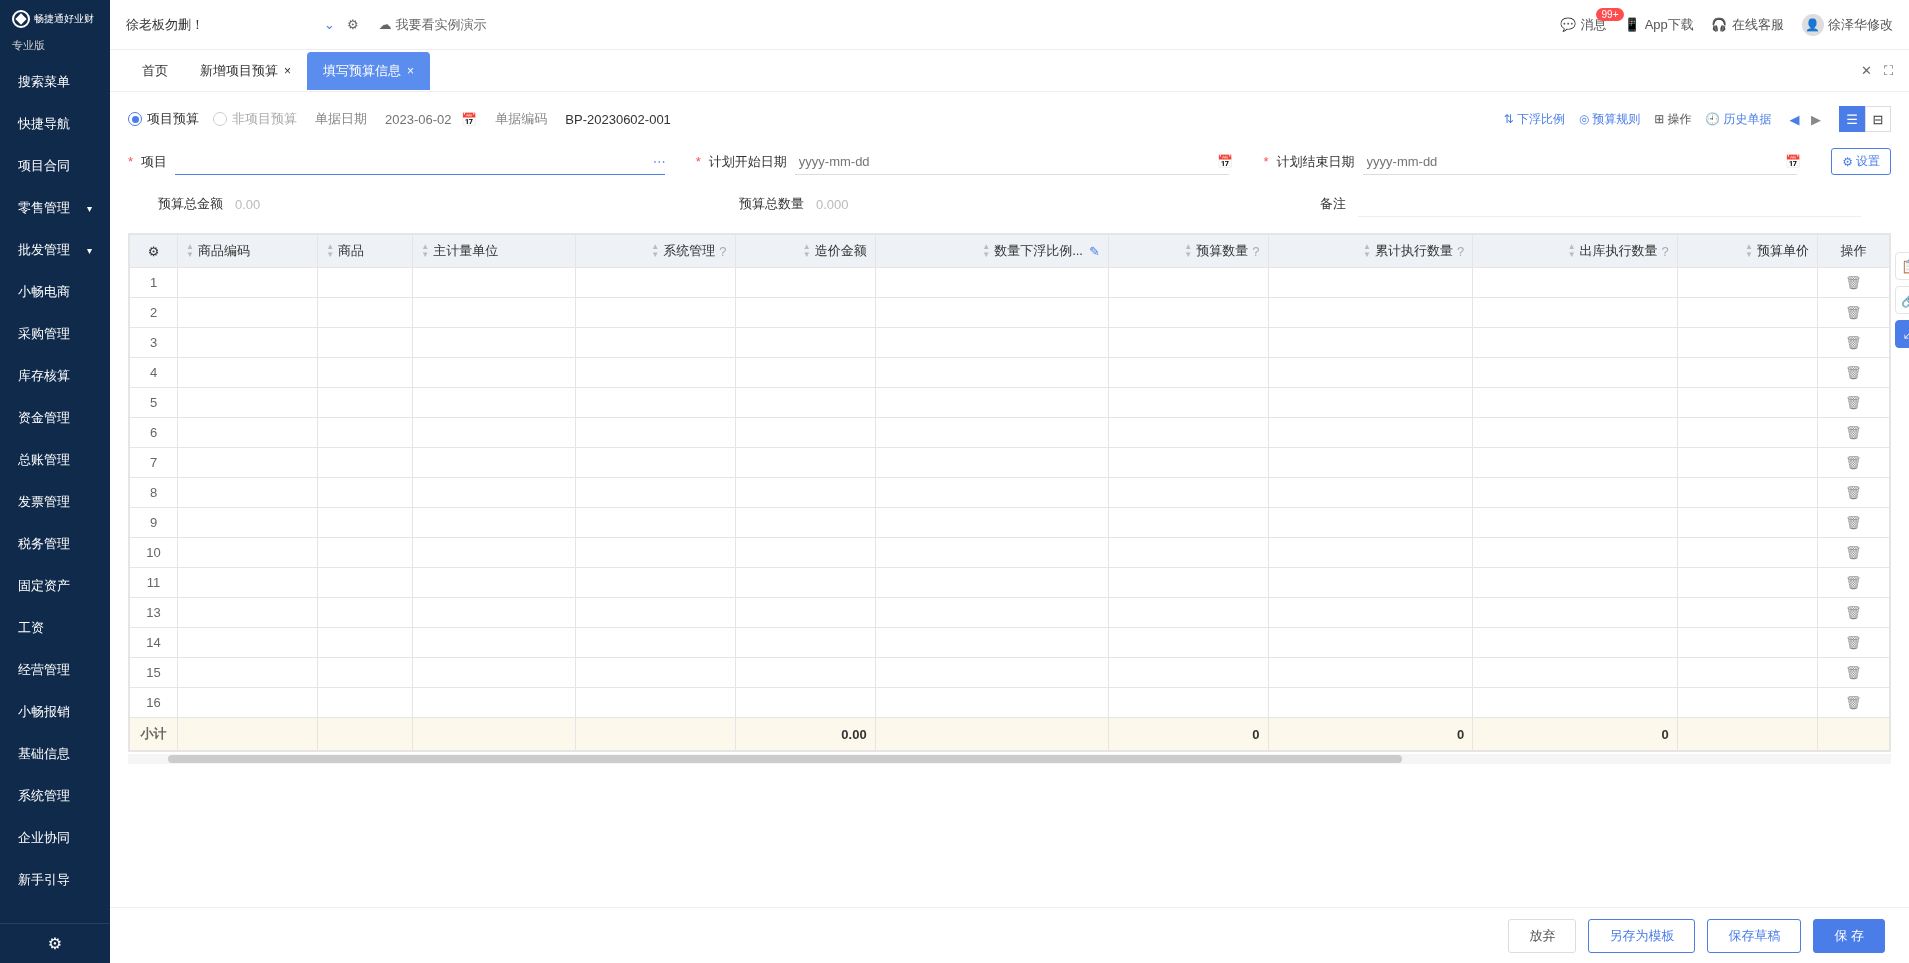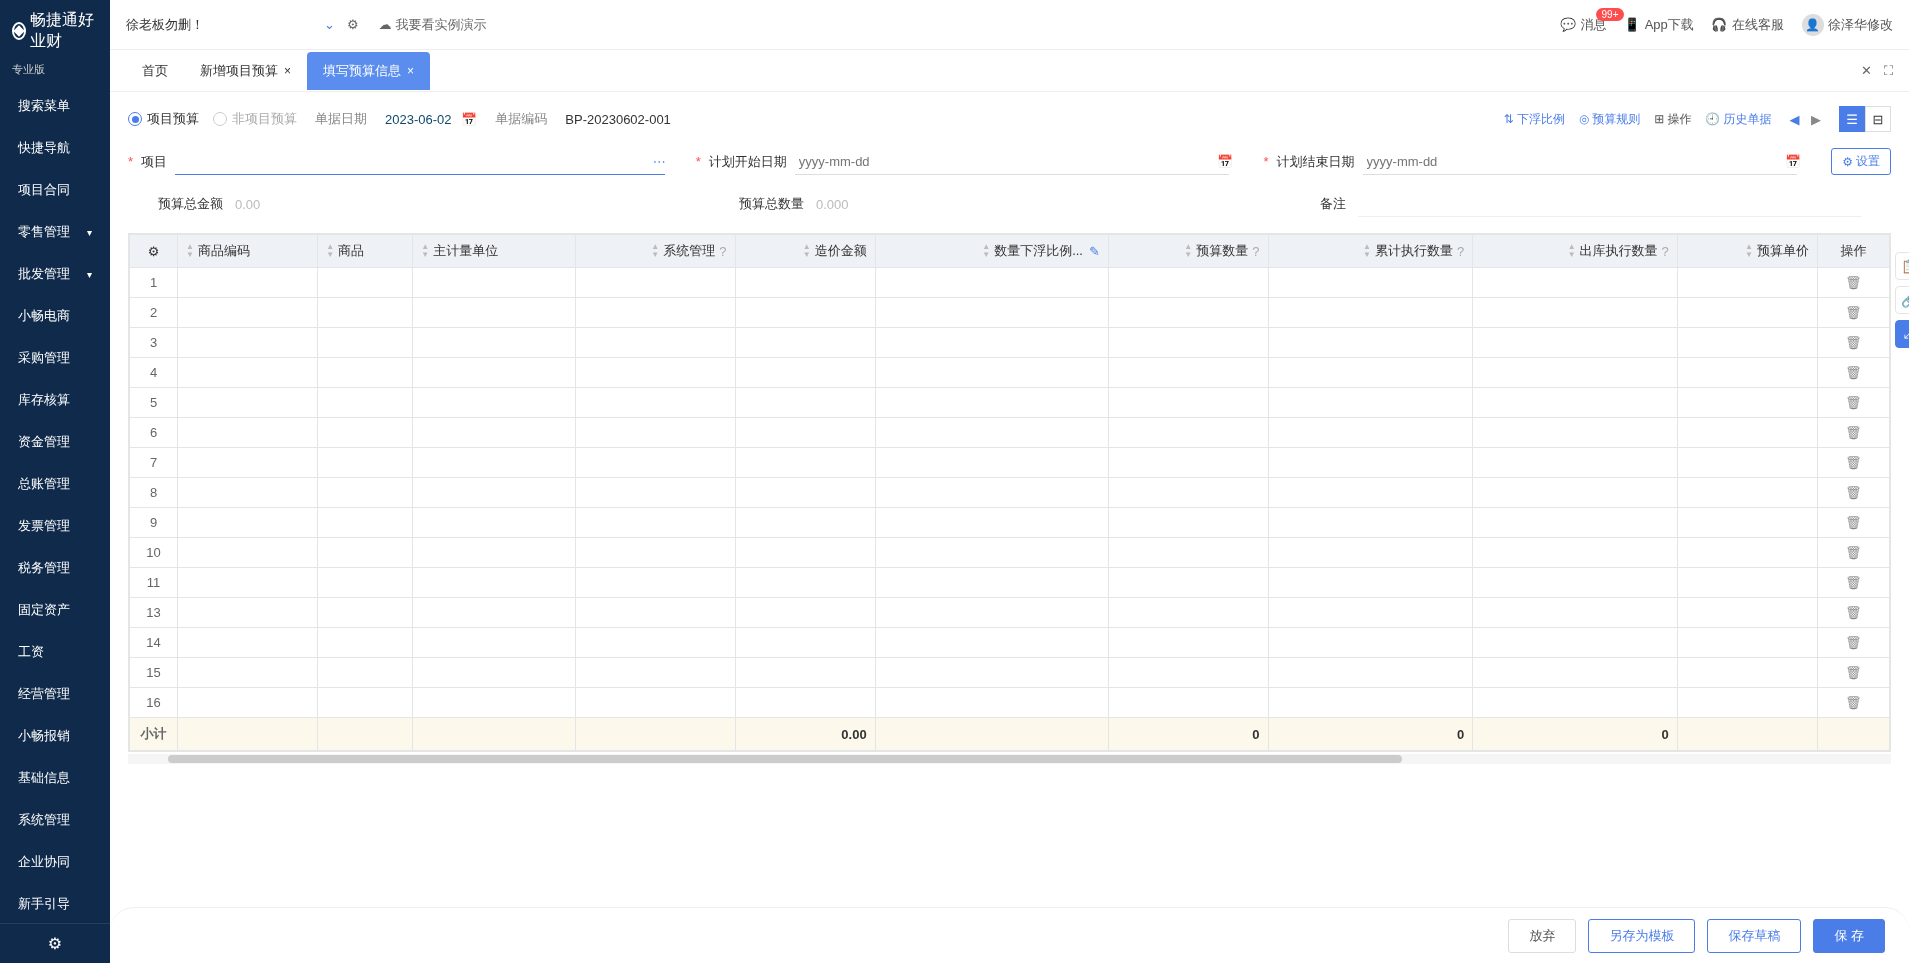--- a/index.html
+++ b/index.html
@@ -5,21 +5,21 @@
     * { margin: 0; padding: 0; box-sizing: border-box; }
     body { font-family: -apple-system, "Microsoft YaHei", sans-serif; font-size: 13px; color: #333; overflow: hidden; width: 1909px; height: 963px; }
     
     .app { display: flex; height: 100%; }
     
     
     .sidebar { width: 110px; background: #0f2a4a; color: #fff; display: flex; flex-direction: column; }
     .logo { padding: 10px 12px; display: flex; align-items: center; gap: 4px; }
     .logo-icon { width: 18px; height: 18px; border: 2px solid #fff; border-radius: 50%; position: relative; display: flex; align-items: center; justify-content: center; }
     .logo-icon::after { content: ''; width: 8px; height: 8px; background: #fff; transform: rotate(45deg); }
-    .logo-text { font-size: 16px; }
+    .logo-text { font-size: 10px; }
     .logo-sub { font-size: 11px; padding: 0 12px 8px; color: #ccc; }
     .nav { flex: 1; overflow-y: auto; }
     .nav-item { padding: 12px 18px; cursor: pointer; display: flex; align-items: center; justify-content: space-between; font-size: 13px; }
     .nav-arrow { font-size: 10px; }
     .nav-settings { padding: 10px; text-align: center; border-top: 1px solid rgba(255,255,255,0.1); }
     .gear { font-size: 16px; }
     
     
     .main { flex: 1; display: flex; flex-direction: column; background: #fff; min-width: 0; }
     
@@ -46,21 +46,21 @@
     .content { flex: 1; overflow: auto; padding: 14px 18px; position: relative; }
     
     
     .info-row { display: flex; align-items: center; gap: 18px; font-size: 13px; margin-bottom: 16px; }
     .radio-group { display: flex; gap: 14px; }
     .radio-opt { display: flex; align-items: center; gap: 5px; cursor: pointer; }
     .radio-dot { width: 14px; height: 14px; border: 1px solid #4a7de8; border-radius: 50%; display: inline-flex; align-items: center; justify-content: center; }
     .radio-opt.checked .radio-dot::after { content: ''; width: 7px; height: 7px; background: #4a7de8; border-radius: 50%; }
     .radio-opt.unchecked .radio-dot { border-color: #ccc; }
     .label-gray { color: #888; }
-    .date-val { color: #0c4a6e; }
+    .date-val { color: #737373; }
     .cal-icon { color: #4a7de8; margin-left: 6px; }
     .actions-right { margin-left: auto; display: flex; align-items: center; gap: 14px; }
     .action-link { color: #4a7de8; cursor: pointer; display: flex; align-items: center; gap: 3px; font-size: 12px; }
     .action-dark { color: #555; cursor: pointer; display: flex; align-items: center; gap: 3px; font-size: 12px; }
     .nav-arrows span { cursor: pointer; padding: 0 4px; color: #888; }
     .view-toggle { display: flex; }
     .vt-btn { width: 26px; height: 26px; border: 1px solid #ddd; display: flex; align-items: center; justify-content: center; cursor: pointer; font-size: 13px; }
     .vt-btn.active { background: #4a7de8; color: #fff; border-color: #4a7de8; }
     
     
@@ -102,21 +102,21 @@
     
     .hscroll { height: 10px; margin-top: 2px; background: #f5f5f5; position: relative; }
     .hscroll-thumb { position: absolute; height: 8px; top: 1px; left: 40px; width: 70%; background: #ccc; border-radius: 4px; }
     
     
     .side-strip { position: absolute; right: -14px; top: 160px; display: flex; flex-direction: column; gap: 6px; }
     .ss-btn { width: 28px; height: 28px; border: 1px solid #e5e5e5; background: #fff; border-radius: 4px 0 0 4px; cursor: pointer; display: flex; align-items: center; justify-content: center; color: #888; }
     .ss-btn.active { background: #4a7de8; color: #fff; border-color: #4a7de8; }
     
     
-    .footer { height: 56px; border-top: 1px solid #eee; display: flex; align-items: center; justify-content: flex-end; padding: 0 24px; gap: 12px; border-radius: 24px; }
+    .footer { height: 56px; border-top: 1px solid #eee; display: flex; align-items: center; justify-content: flex-end; padding: 0 24px; gap: 12px; }
     .btn { padding: 7px 20px; border-radius: 3px; cursor: pointer; font-size: 13px; }
     .btn-text { border: 1px solid #ddd; background: #fff; color: #555; }
     .btn-outline { border: 1px solid #4a7de8; background: #fff; color: #4a7de8; }
     .btn-primary { border: 1px solid #4a7de8; background: #4a7de8; color: #fff; }
   </style>
 </head>
 <body>
 
 <div class="app">
 

